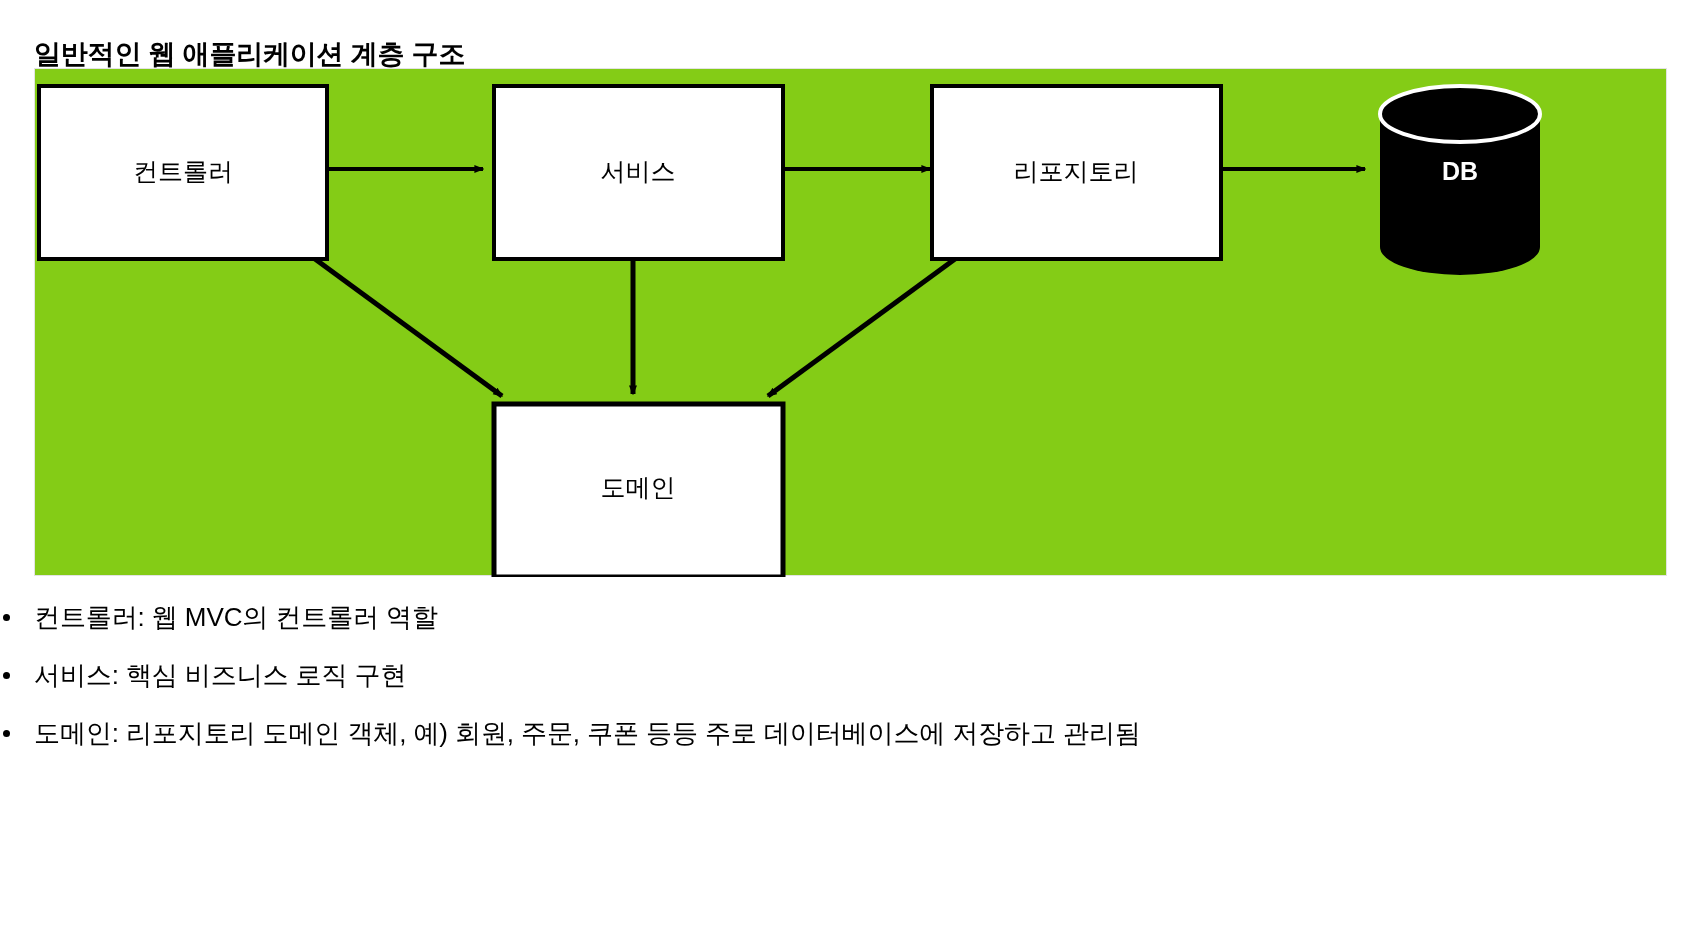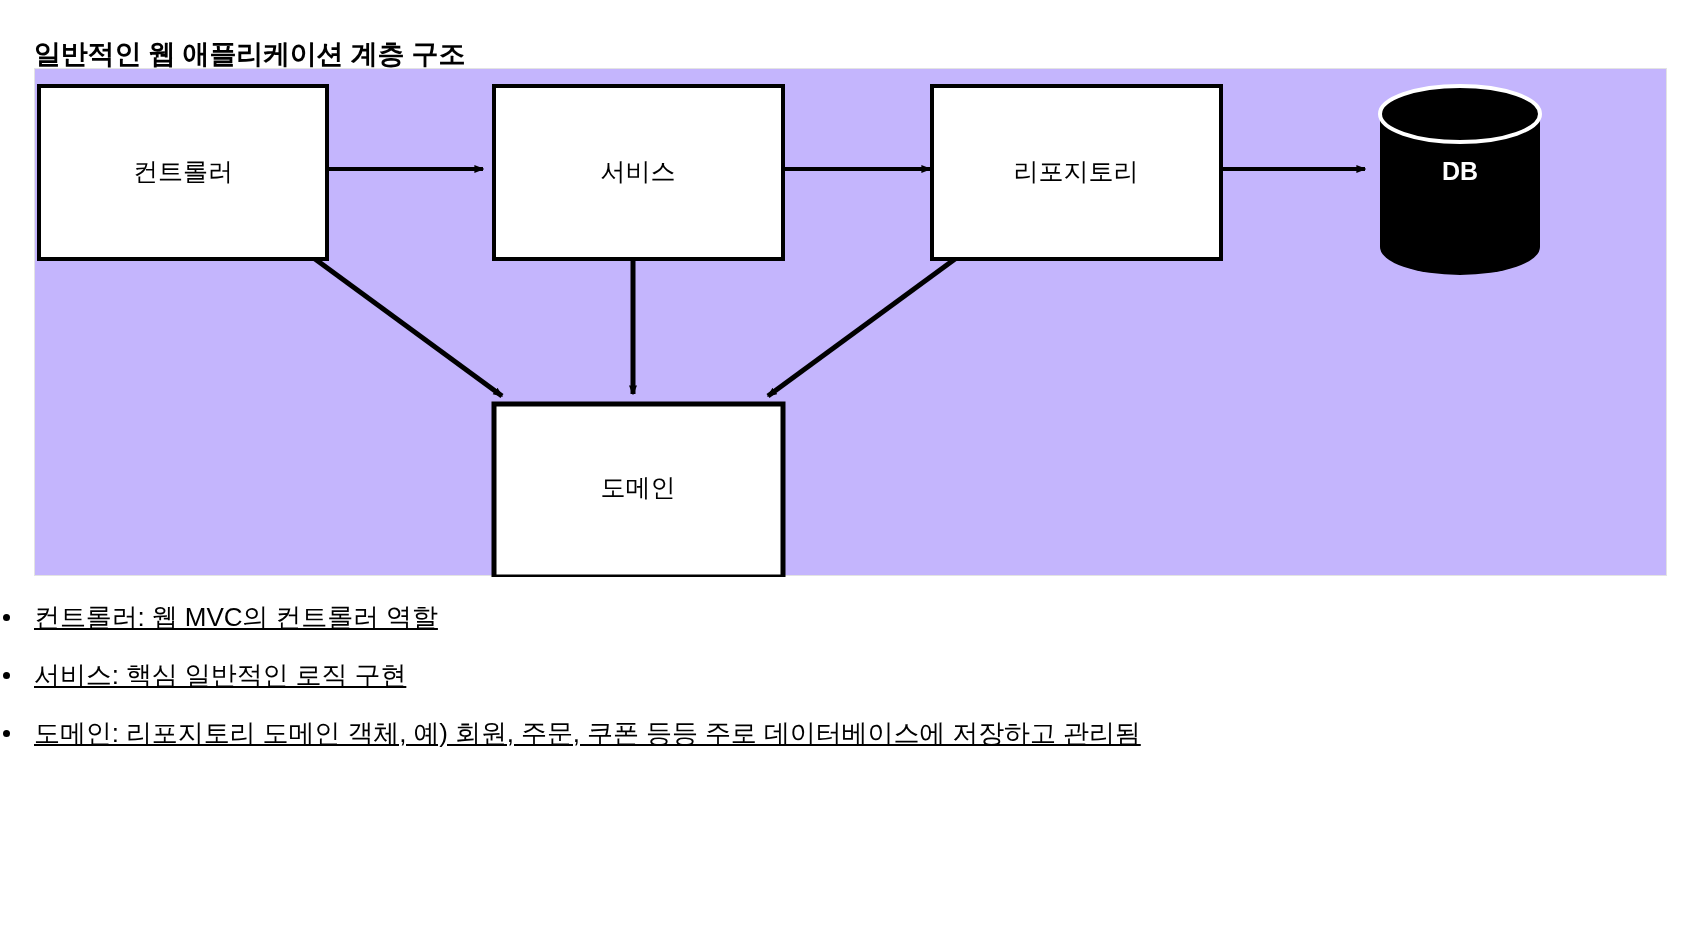--- a/index.html
+++ b/index.html
@@ -30,21 +30,21 @@
     margin-top: 28px;
   }
   .diagram-frame {
     position: absolute;
     left: 34px;
     top: 68px;
     width: 1633px;
     height: 508px;
     border: 1px solid #e3e3e3;
     box-sizing: border-box;
-    background: #c4b5fd;
+    background: #84cc16;
   }
   .diagram-svg {
     position: absolute;
     left: 0;
     top: 0;
     width: 1633px;
     height: 508px;
     display: block;
   }
   .node-label {
@@ -61,21 +61,20 @@
     font-weight: bold;
     fill: #ffffff;
     text-anchor: middle;
     dominant-baseline: middle;
   }
   .bullets {
     position: absolute;
     left: 0px;
     top: 588px;
     width: 1684px;
-    text-decoration: underline;
   }
   .bullet-row {
     position: relative;
     height: 58px;
     display: flex;
     align-items: center;
   }
   .bullet-dot {
     position: absolute;
     left: 3px;
@@ -157,21 +156,21 @@
     </svg>
   </div>
 
   <div class="bullets">
     <div class="bullet-row">
       <span class="bullet-dot"></span>
       <span class="bullet-text">컨트롤러: 웹 MVC의 컨트롤러 역할</span>
     </div>
     <div class="bullet-row">
       <span class="bullet-dot"></span>
-      <span class="bullet-text">서비스: 핵심 일반적인 로직 구현</span>
+      <span class="bullet-text">서비스: 핵심 비즈니스 로직 구현</span>
     </div>
     <div class="bullet-row">
       <span class="bullet-dot"></span>
       <span class="bullet-text">도메인: 리포지토리 도메인 객체, 예) 회원, 주문, 쿠폰 등등 주로 데이터베이스에 저장하고 관리됨</span>
     </div>
   </div>
 
 </div>
 
 </body></html>

